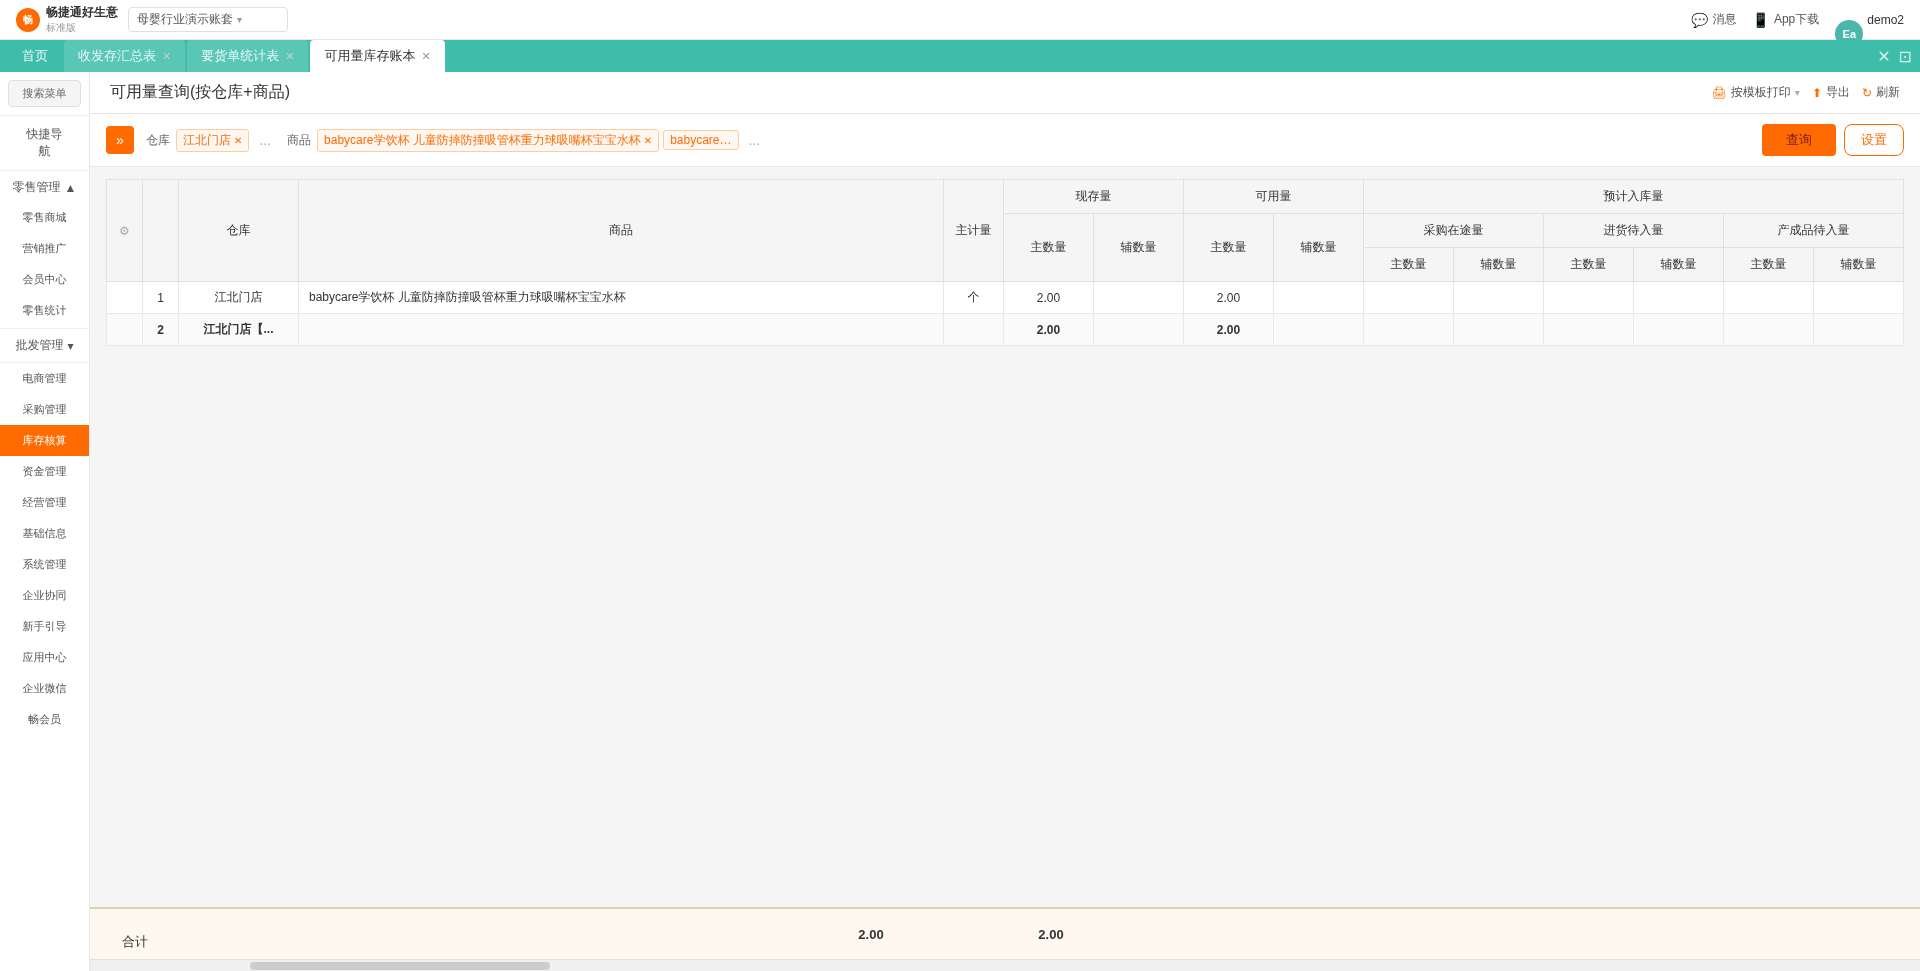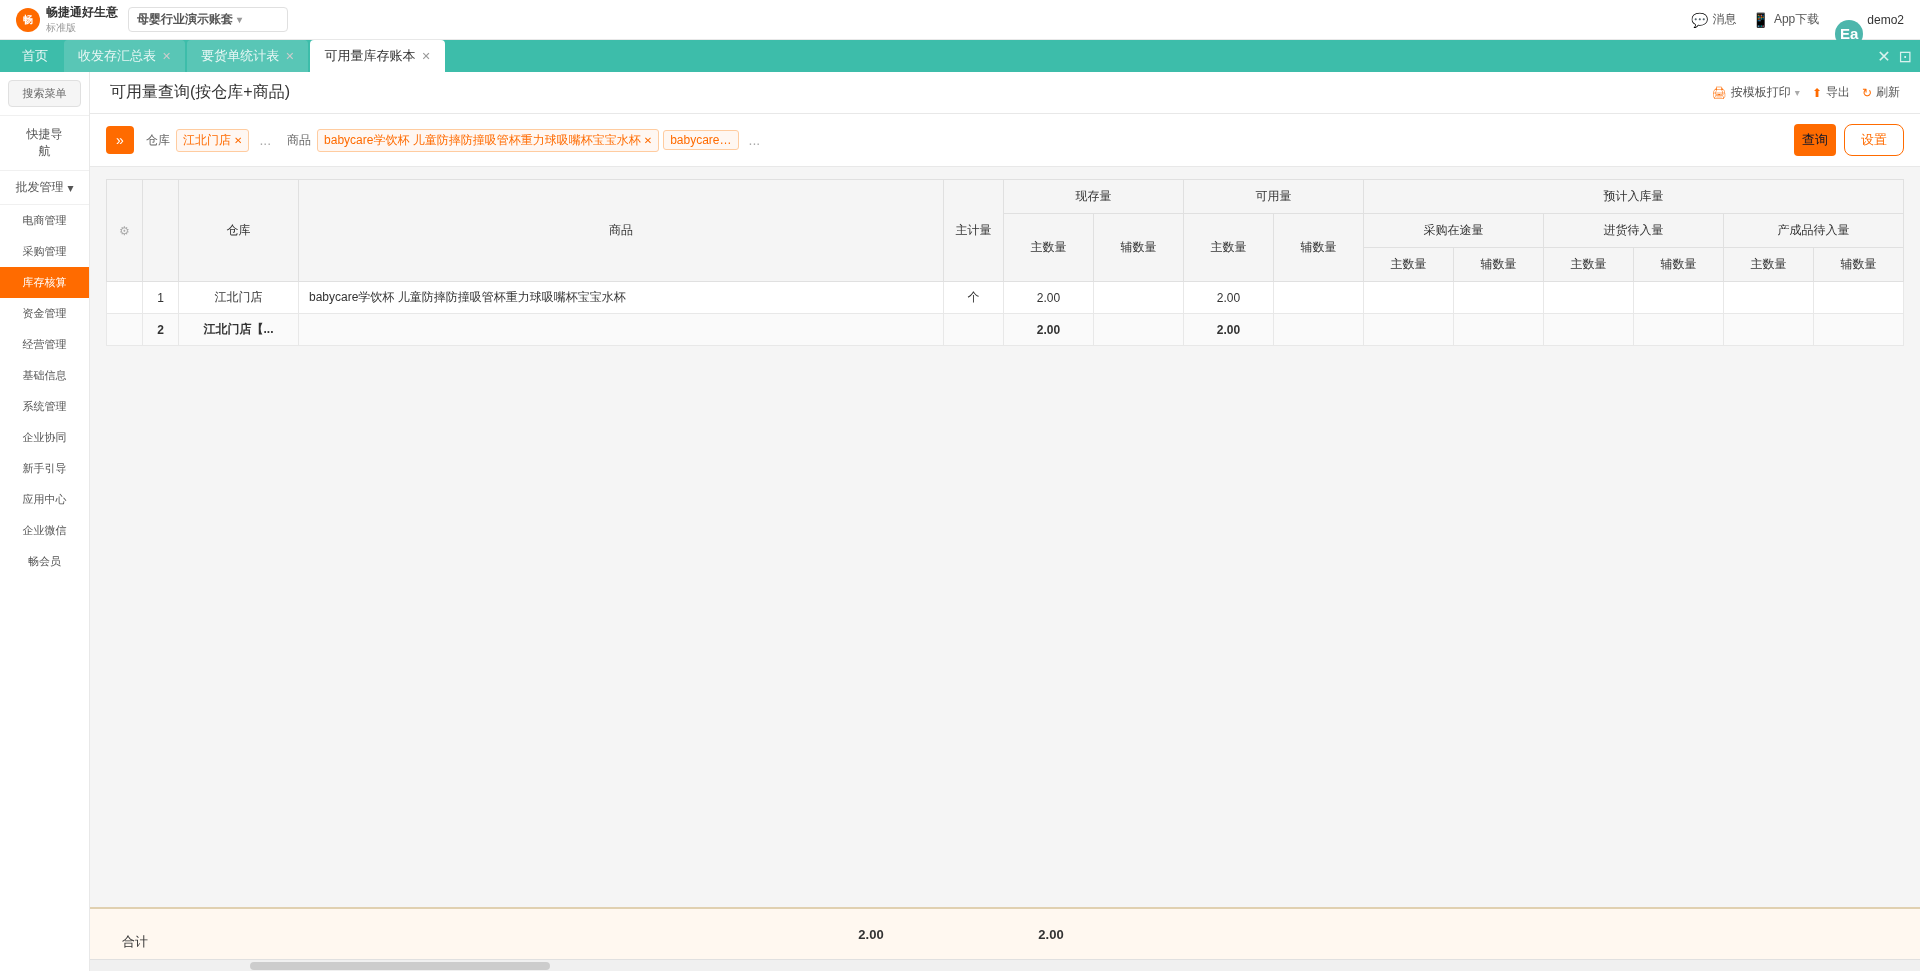--- a/index.html
+++ b/index.html
@@ -13,26 +13,26 @@
       display: flex;
       align-items: center;
       padding: 0 16px;
       justify-content: space-between;
     }
     .top-bar-left { display: flex; align-items: center; gap: 10px; }
     .brand-logo { display: flex; align-items: center; gap: 6px; }
     .brand-icon { width: 24px; height: 24px; background: #ff6b00; border-radius: 50%; display: flex; align-items: center; justify-content: center; color: #fff; font-size: 10px; font-weight: bold; }
     .brand-name { font-size: 12px; color: #333; font-weight: bold; }
     .brand-edition { font-size: 10px; color: #999; }
-    .industry-selector { display: flex; align-items: center; gap: 4px; border: 1px solid #e0e0e0; border-radius: 4px; padding: 3px 8px; font-size: 12px; color: #555; cursor: pointer; min-width: 160px; font-weight: bold; }
+    .industry-selector { display: flex; align-items: center; gap: 4px; border: 1px solid #e0e0e0; border-radius: 4px; padding: 3px 8px; font-size: 12px; color: #555; cursor: pointer; min-width: 160px; }
     .industry-selector .arrow { color: #999; font-size: 10px; }
     .top-bar-right { display: flex; align-items: center; gap: 16px; }
     .top-bar-action { display: flex; align-items: center; gap: 4px; font-size: 12px; color: #555; cursor: pointer; }
     .top-bar-action .icon { font-size: 14px; color: #999; }
-    .user-avatar { width: 28px; height: 28px; border-radius: 50%; background: #4db6ac; display: flex; align-items: center; justify-content: center; color: #fff; font-size: 15px; font-weight: bold; margin-top: 28px; }
+    .user-avatar { width: 28px; height: 28px; border-radius: 50%; background: #4db6ac; display: flex; align-items: center; justify-content: center; color: #fff; font-size: 11px; font-weight: bold; margin-top: 28px; }
     .user-name { font-size: 12px; color: #333; }
 
     
     .tab-bar {
       height: 32px;
       background: #3dbdaa;
       display: flex;
       align-items: center;
       padding: 0 8px;
       gap: 2px;
@@ -170,24 +170,24 @@
       color: #ff6b00;
       display: flex;
       align-items: center;
       gap: 3px;
     }
     .filter-tag .tag-close { cursor: pointer; color: #ff6b00; font-size: 10px; }
     .filter-dots { font-size: 14px; color: #aaa; cursor: pointer; padding: 0 4px; }
     .filter-actions { margin-left: auto; display: flex; gap: 8px; }
     .btn-query {
       background: #ff6b00;
-      color: #0f172a;
+      color: #7f1d1d;
       border: none;
       border-radius: 4px;
-      padding: 6px 8px;
+      padding: 6px 24px;
       font-size: 13px;
       cursor: pointer;
       text-align: center;
     }
     .btn-settings {
       background: #fff;
       color: #ff6b00;
       border: 1px solid #ff6b00;
       border-radius: 8px;
       padding: 6px 16px;
@@ -323,20 +323,38 @@
 </div>
 
 <div class="main-layout">
 
   <div class="sidebar">
     <div class="sidebar-search">
       <button class="sidebar-search-btn">搜索菜单</button>
     </div>
     <div class="sidebar-nav">
       <div class="sidebar-nav-item">快捷导航</div>
+    </div>
+    <div class="sidebar-section">
+      <div class="sidebar-group-header">
+        <span>零售管理</span>
+        <span>▲</span>
+      </div>
+      <div class="sidebar-item">
+        <span class="item-label">零售商城</span>
+      </div>
+      <div class="sidebar-item">
+        <span class="item-label">营销推广</span>
+      </div>
+      <div class="sidebar-item">
+        <span class="item-label">会员中心</span>
+      </div>
+      <div class="sidebar-item">
+        <span class="item-label">零售统计</span>
+      </div>
     </div>
     <div class="sidebar-section">
       <div class="sidebar-group-header">
         <span>批发管理</span>
         <span>▾</span>
       </div>
     </div>
     <div class="sidebar-item">
       <span class="item-label">电商管理</span>
     </div>

